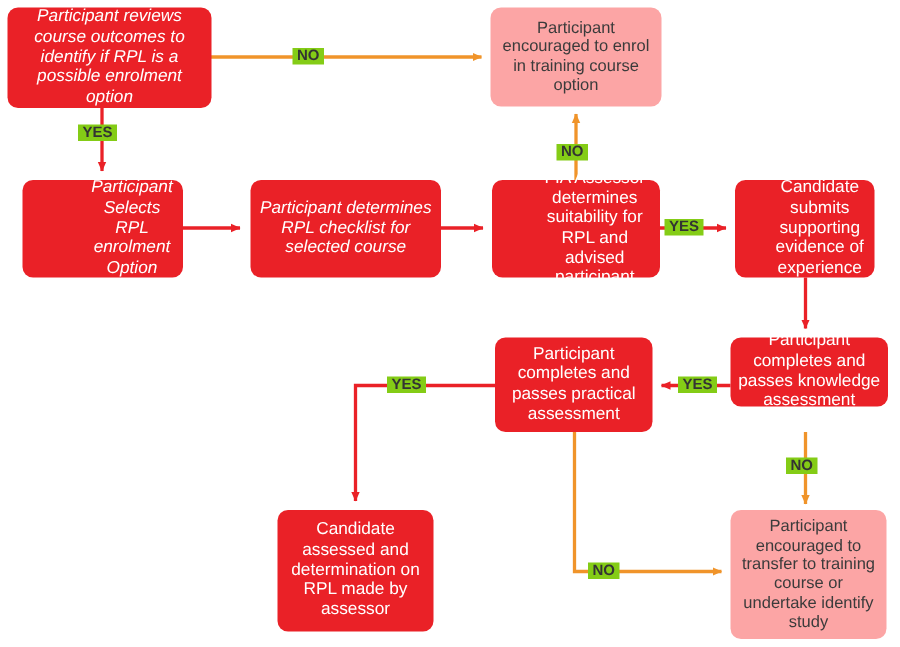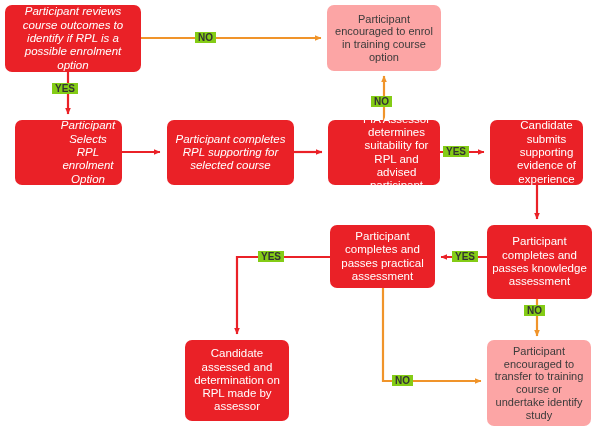--- a/index.html
+++ b/index.html
@@ -81,32 +81,32 @@
 
   <div class="node orange" style="left:327px;top:5px;width:114px;height:66px;">
     <span>Participant encouraged to enrol in training course option</span>
   </div>
 
   <div class="node red italic" style="left:15px;top:120px;width:107px;height:65px;padding-left:44px;">
     <span>Participant Selects RPL enrolment Option</span>
   </div>
 
   <div class="node red italic" style="left:167px;top:120px;width:127px;height:65px;">
-    <span>Participant completes RPL supporting for selected course</span>
+    <span>Participant determines RPL checklist for selected course</span>
   </div>
 
   <div class="node red" style="left:328px;top:120px;width:112px;height:65px;padding-left:30px;">
     <span>FIA Assessor determines suitability for RPL and advised participant</span>
   </div>
 
   <div class="node red" style="left:490px;top:120px;width:93px;height:65px;padding-left:25px;">
     <span>Candidate submits supporting evidence of experience</span>
   </div>
 
-  <div class="node red" style="left:487px;top:225px;width:105px;height:74px;">
+  <div class="node red" style="left:487px;top:225px;width:105px;height:46px;">
     <span>Participant completes and passes knowledge assessment</span>
   </div>
 
   <div class="node red" style="left:330px;top:225px;width:105px;height:63px;">
     <span>Participant completes and passes practical assessment</span>
   </div>
 
   <div class="node red" style="left:185px;top:340px;width:104px;height:81px;">
     <span>Candidate assessed and determination on RPL made by assessor</span>
   </div>

